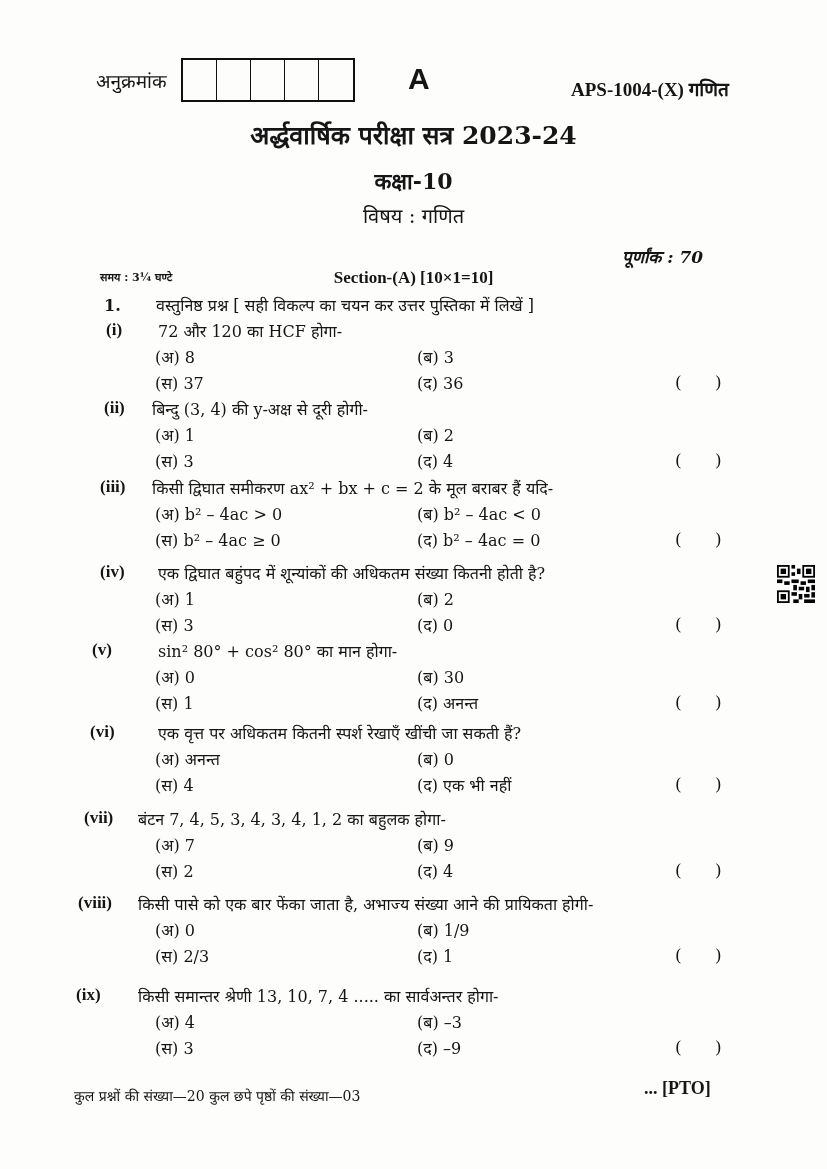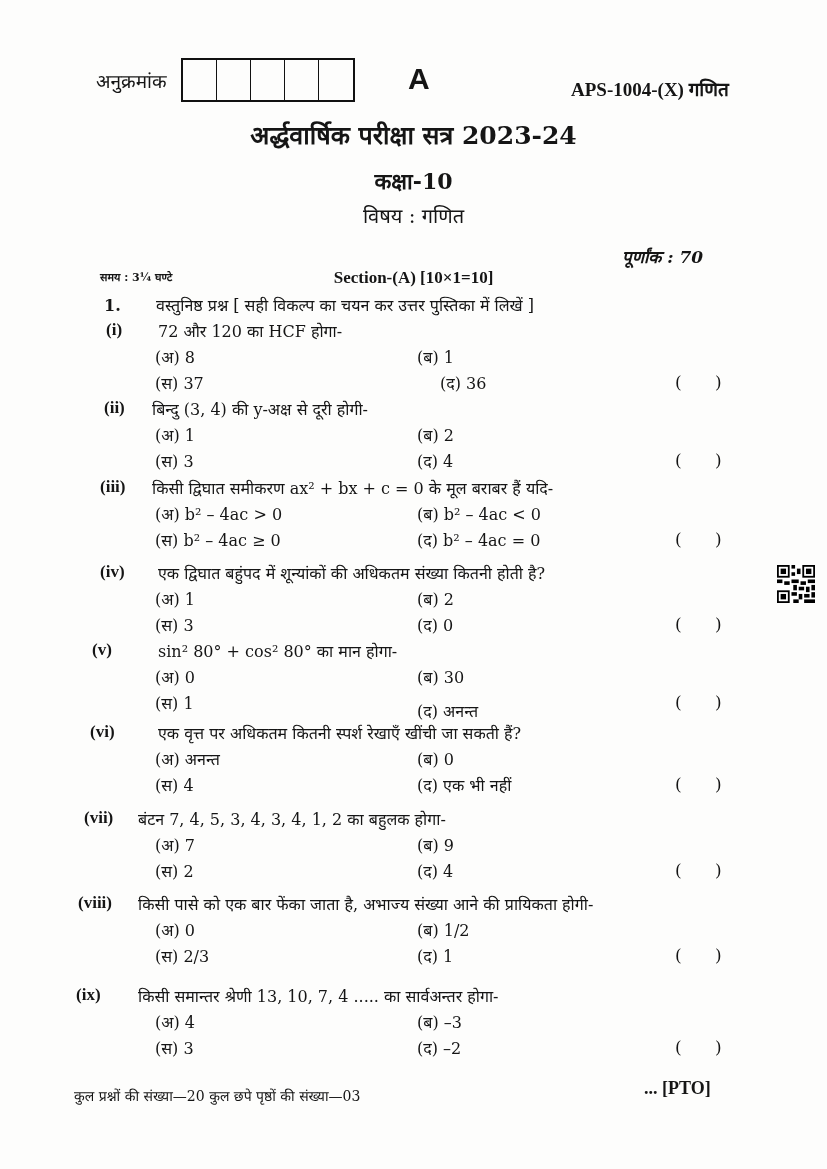--- a/index.html
+++ b/index.html
@@ -54,37 +54,37 @@
 <div class="abs section">Section-(A) [10×1=10]</div>
 <div class="abs instr">
   <span class="num">1.</span><span>वस्तुनिष्ठ प्रश्न [ सही विकल्प का चयन कर उत्तर पुस्तिका में लिखें ]</span>
 </div>
 
 <div id="qs">
       <span class="q" style="top:320px">
         <span class="qnum" style="left:106px;top:0">(i)</span>
         <span class="qtext" style="left:158px;top:0">72 और 120 का HCF होगा-</span>
         <span class="opt" style="left:155px;top:26px">(अ) 8</span>
-        <span class="opt" style="left:417px;top:26px">(ब) 1</span>
+        <span class="opt" style="left:417px;top:26px">(ब) 3</span>
         <span class="opt" style="left:155px;top:52px">(स) 37</span>
-        <span class="opt" style="left:440px;top:52px">(द) 36</span>
+        <span class="opt" style="left:417px;top:52px">(द) 36</span>
         <span class="paren" style="top:52px">(   )</span>
       </span>
       <span class="q" style="top:398px">
         <span class="qnum" style="left:104px;top:0">(ii)</span>
         <span class="qtext" style="left:152px;top:0">बिन्दु (3, 4) की y-अक्ष से दूरी होगी-</span>
         <span class="opt" style="left:155px;top:26px">(अ) 1</span>
         <span class="opt" style="left:417px;top:26px">(ब) 2</span>
         <span class="opt" style="left:155px;top:52px">(स) 3</span>
         <span class="opt" style="left:417px;top:52px">(द) 4</span>
         <span class="paren" style="top:52px">(   )</span>
       </span>
       <span class="q" style="top:477px">
         <span class="qnum" style="left:100px;top:0">(iii)</span>
-        <span class="qtext" style="left:152px;top:0">किसी द्विघात समीकरण ax² + bx + c = 0 के मूल बराबर हैं यदि-</span>
+        <span class="qtext" style="left:152px;top:0">किसी द्विघात समीकरण ax² + bx + c = 2 के मूल बराबर हैं यदि-</span>
         <span class="opt" style="left:155px;top:26px">(अ) b² – 4ac &gt; 0</span>
         <span class="opt" style="left:417px;top:26px">(ब) b² – 4ac &lt; 0</span>
         <span class="opt" style="left:155px;top:52px">(स) b² – 4ac ≥ 0</span>
         <span class="opt" style="left:417px;top:52px">(द) b² – 4ac = 0</span>
         <span class="paren" style="top:52px">(   )</span>
       </span>
       <span class="q" style="top:562px">
         <span class="qnum" style="left:100px;top:0">(iv)</span>
         <span class="qtext" style="left:158px;top:0">एक द्विघात बहुंपद में शून्यांकों की अधिकतम संख्या कितनी होती है?</span>
         <span class="opt" style="left:155px;top:26px">(अ) 1</span>
@@ -92,21 +92,21 @@
         <span class="opt" style="left:155px;top:52px">(स) 3</span>
         <span class="opt" style="left:417px;top:52px">(द) 0</span>
         <span class="paren" style="top:52px">(   )</span>
       </span>
       <span class="q" style="top:640px">
         <span class="qnum" style="left:92px;top:0">(v)</span>
         <span class="qtext" style="left:158px;top:0">sin² 80° + cos² 80° का मान होगा-</span>
         <span class="opt" style="left:155px;top:26px">(अ) 0</span>
         <span class="opt" style="left:417px;top:26px">(ब) 30</span>
         <span class="opt" style="left:155px;top:52px">(स) 1</span>
-        <span class="opt" style="left:417px;top:60px">(द) अनन्त</span>
+        <span class="opt" style="left:417px;top:52px">(द) अनन्त</span>
         <span class="paren" style="top:52px">(   )</span>
       </span>
       <span class="q" style="top:722px">
         <span class="qnum" style="left:90px;top:0">(vi)</span>
         <span class="qtext" style="left:158px;top:0">एक वृत्त पर अधिकतम कितनी स्पर्श रेखाएँ खींची जा सकती हैं?</span>
         <span class="opt" style="left:155px;top:26px">(अ) अनन्त</span>
         <span class="opt" style="left:417px;top:26px">(ब) 0</span>
         <span class="opt" style="left:155px;top:52px">(स) 4</span>
         <span class="opt" style="left:417px;top:52px">(द) एक भी नहीं</span>
         <span class="paren" style="top:52px">(   )</span>
@@ -117,32 +117,32 @@
         <span class="opt" style="left:155px;top:26px">(अ) 7</span>
         <span class="opt" style="left:417px;top:26px">(ब) 9</span>
         <span class="opt" style="left:155px;top:52px">(स) 2</span>
         <span class="opt" style="left:417px;top:52px">(द) 4</span>
         <span class="paren" style="top:52px">(   )</span>
       </span>
       <span class="q" style="top:893px">
         <span class="qnum" style="left:78px;top:0">(viii)</span>
         <span class="qtext" style="left:138px;top:0">किसी पासे को एक बार फेंका जाता है, अभाज्य संख्या आने की प्रायिकता होगी-</span>
         <span class="opt" style="left:155px;top:26px">(अ) 0</span>
-        <span class="opt" style="left:417px;top:26px">(ब) 1/2</span>
+        <span class="opt" style="left:417px;top:26px">(ब) 1/9</span>
         <span class="opt" style="left:155px;top:52px">(स) 2/3</span>
         <span class="opt" style="left:417px;top:52px">(द) 1</span>
         <span class="paren" style="top:52px">(   )</span>
       </span>
       <span class="q" style="top:985px">
         <span class="qnum" style="left:76px;top:0">(ix)</span>
         <span class="qtext" style="left:138px;top:0">किसी समान्तर श्रेणी 13, 10, 7, 4 ..... का सार्वअन्तर होगा-</span>
         <span class="opt" style="left:155px;top:26px">(अ) 4</span>
         <span class="opt" style="left:417px;top:26px">(ब) –3</span>
         <span class="opt" style="left:155px;top:52px">(स) 3</span>
-        <span class="opt" style="left:417px;top:52px">(द) –2</span>
+        <span class="opt" style="left:417px;top:52px">(द) –9</span>
         <span class="paren" style="top:52px">(   )</span>
       </span>
   </div>
 
 <div class="abs footer-left">कुल प्रश्नों की संख्या—20  कुल छपे पृष्ठों की संख्या—03</div>
 <div class="abs footer-right">... [PTO]</div>
 
 <svg class="abs qr" viewBox="0 0 21 21">
   <rect width="21" height="21" fill="#fff"></rect>
   <g fill="#000">

